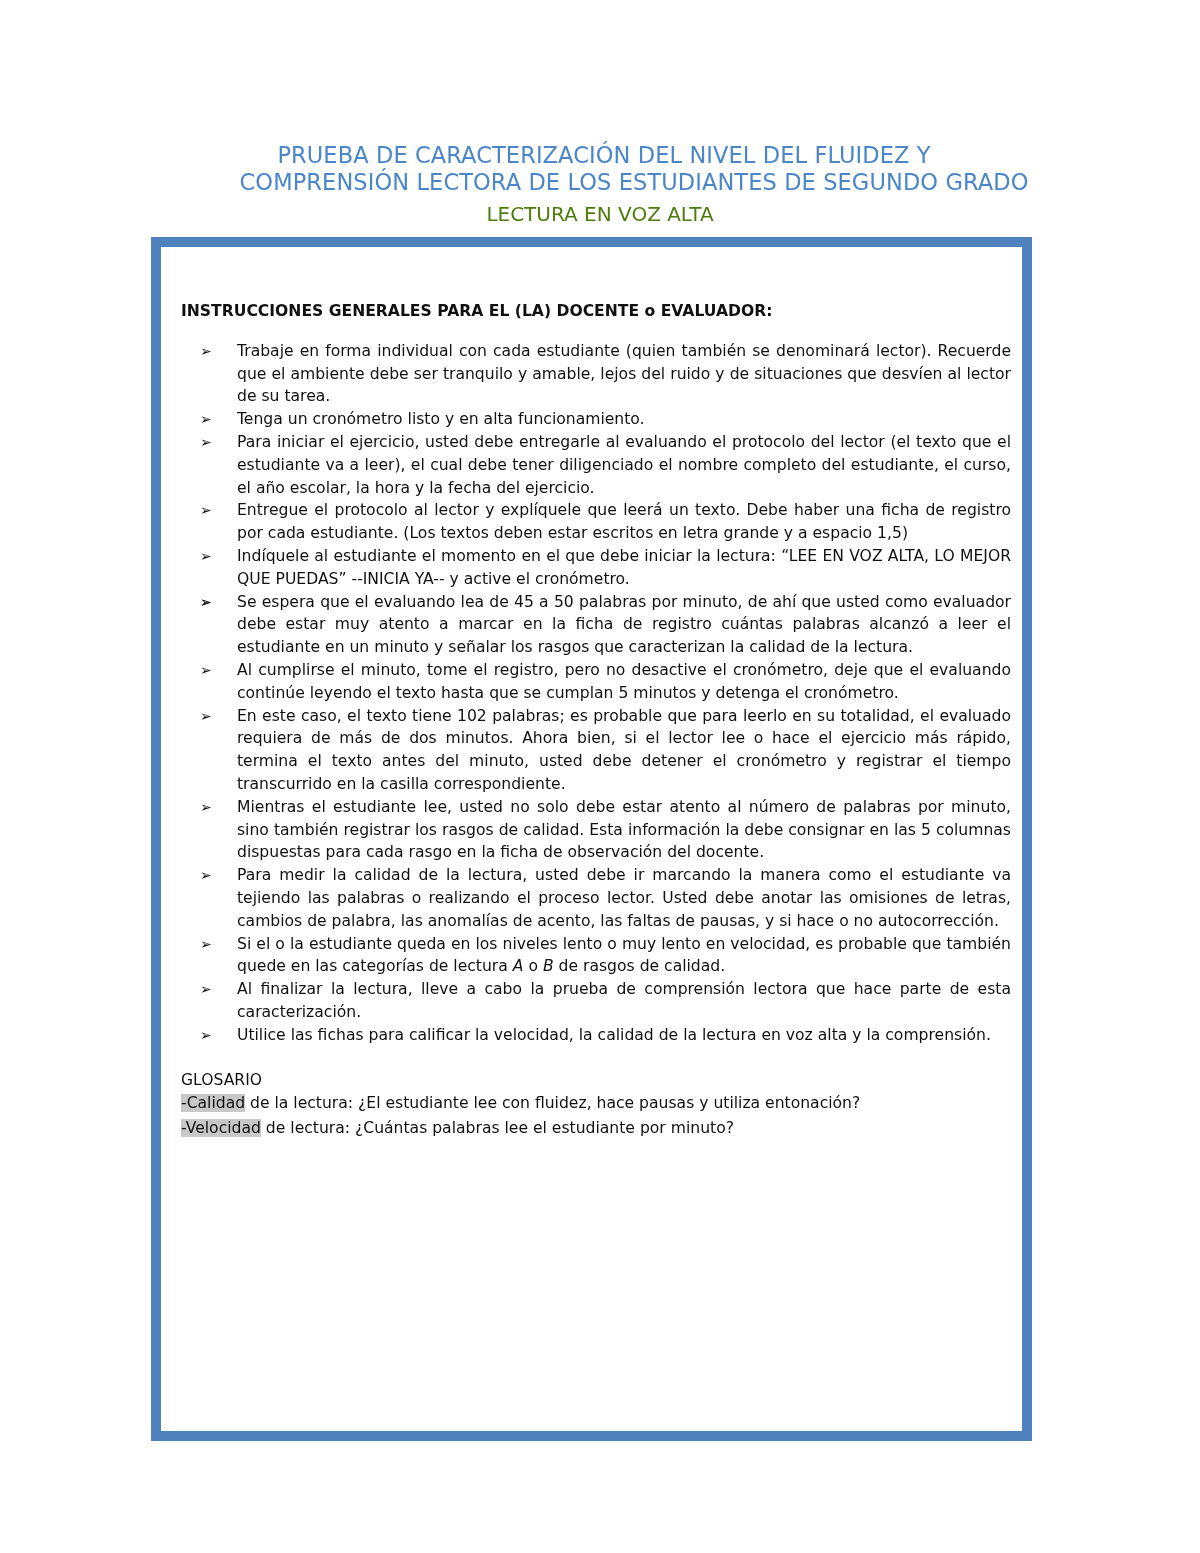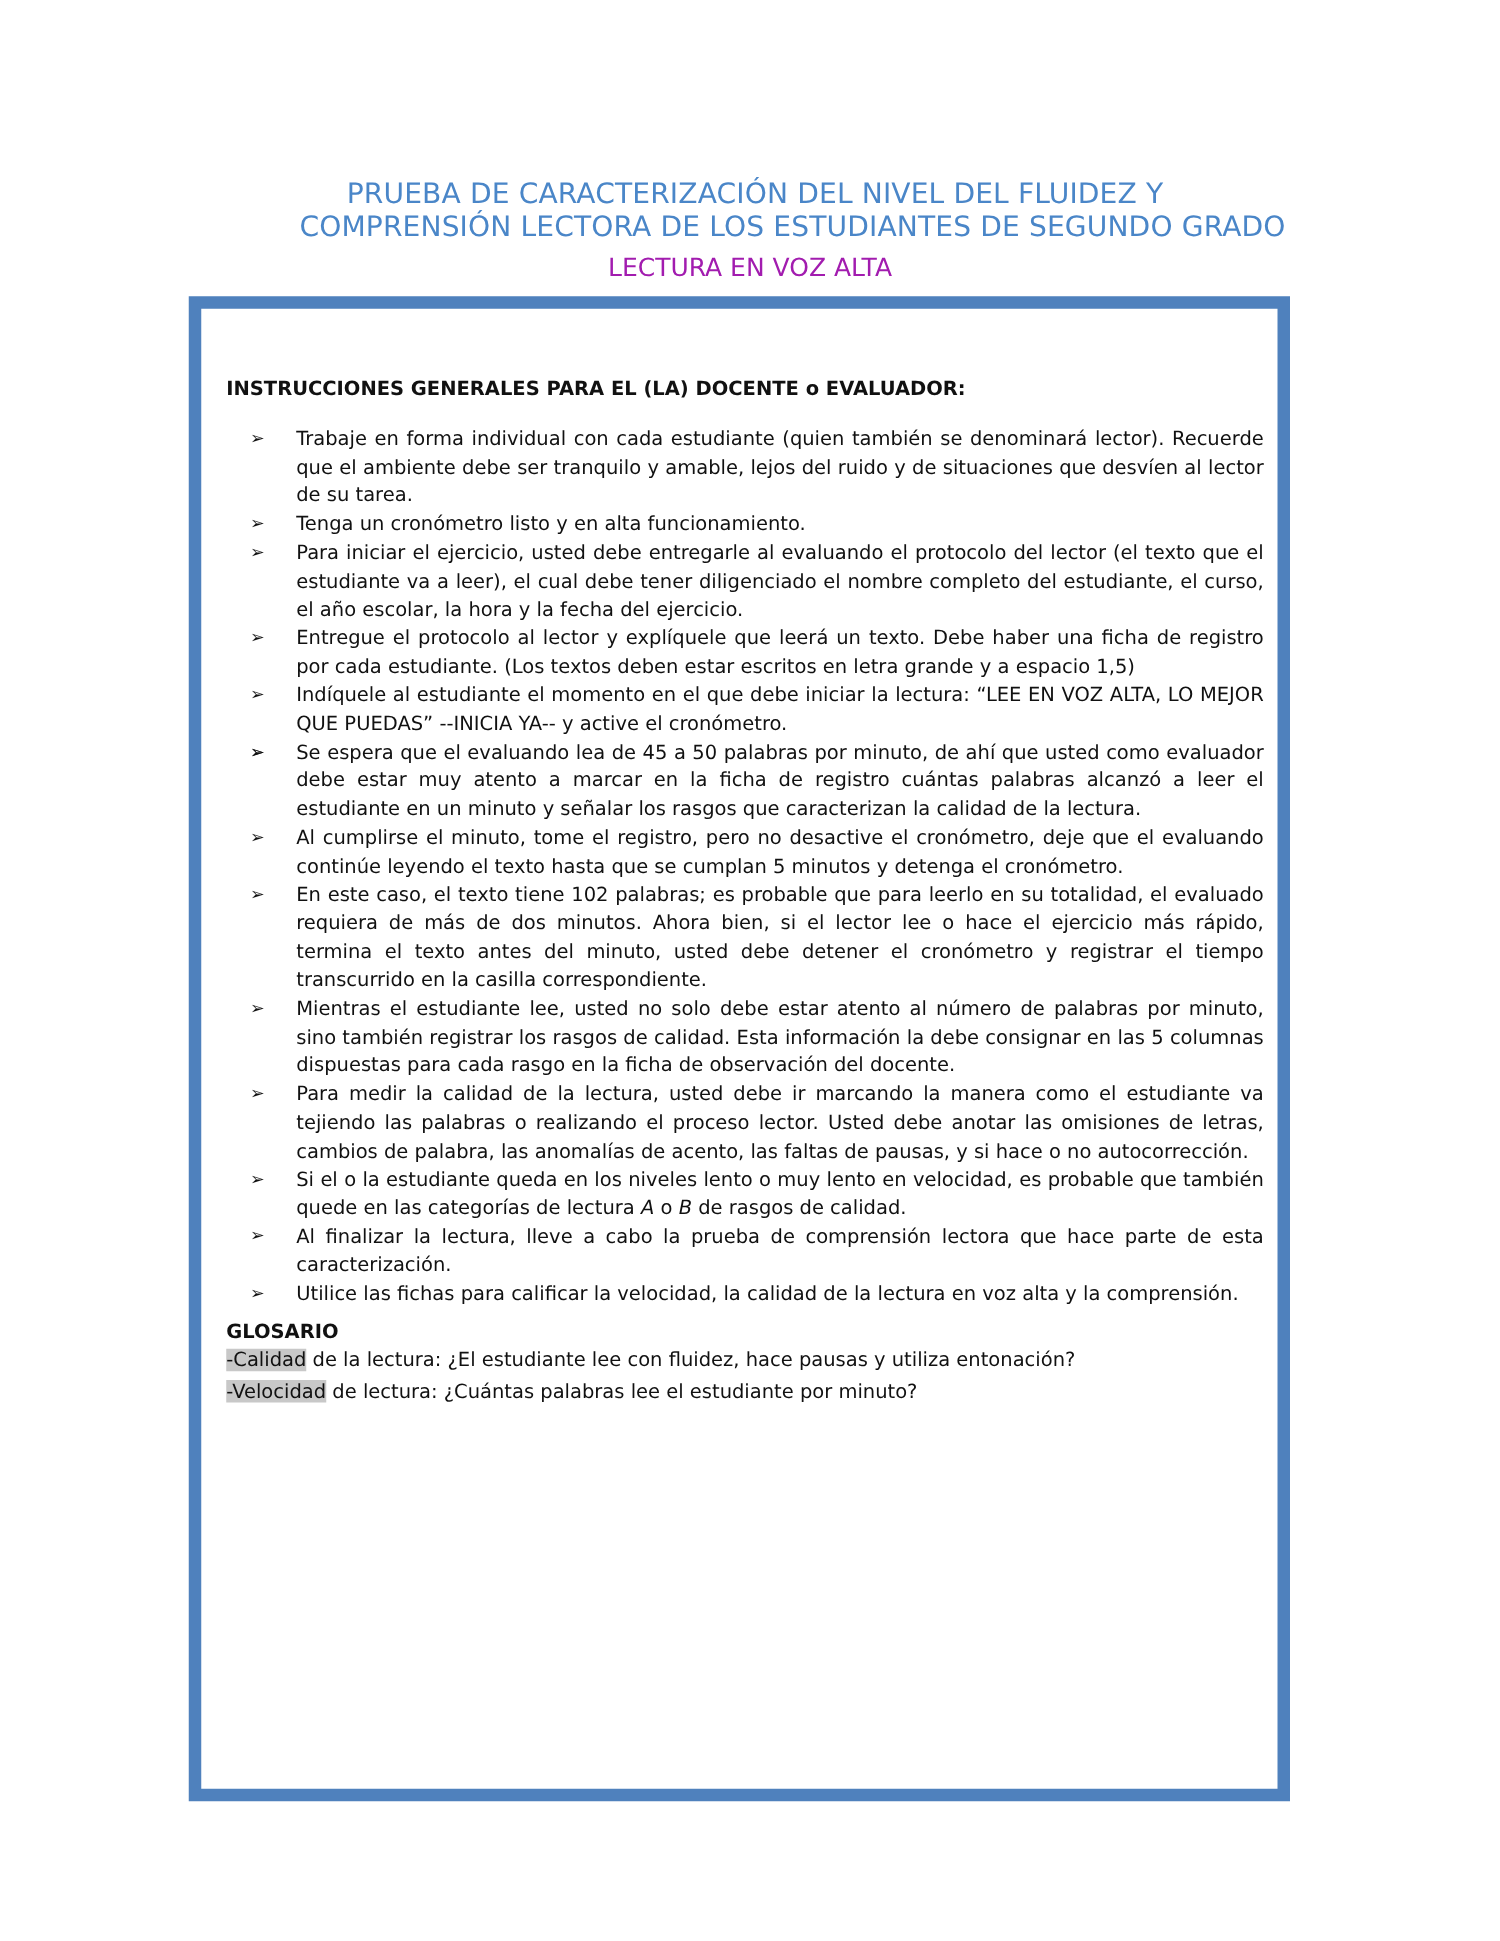--- a/index.html
+++ b/index.html
@@ -9,21 +9,21 @@
     }
     .title {
       position: absolute; left: 4px; width: 1200px; text-align: center;
       color: #4a86c8; font-weight: normal; font-size: 22.5px; letter-spacing: 0.1px;
       font-family: "DejaVu Sans", sans-serif;
     }
     .title.l1 { top: 142px; }
     .title.l2 { top: 169px; margin-left: 30px; }
     .subtitle {
       position: absolute; left: 0; top: 202px; width: 1200px; text-align: center;
-      color: #a21caf; font-size: 20px; font-family: "DejaVu Sans", sans-serif;
+      color: #4d7c0f; font-size: 20px; font-family: "DejaVu Sans", sans-serif;
     }
     .box {
       position: absolute; left: 151px; top: 237px; width: 861px; height: 1184px;
       border: 10px solid #4f81bd; background: #ffffff;
     }
     .content {
       position: absolute; left: 20px; top: 53px; width: 830px;
       font-size: 15.6px; line-height: 22.8px;
       font-family: "DejaVu Sans", sans-serif;
     }
@@ -31,21 +31,21 @@
       font-weight: bold; font-size: 15.6px; margin: 0 0 17px 0;
     }
     ul.instr { list-style: none; margin: 0; padding: 0; }
     ul.instr li {
       position: relative; padding-left: 56px; text-align: justify;
       margin: 0;
     }
     ul.instr li .bullet {
       position: absolute; left: 19px; top: 0; font-size: 14px;
     }
-    .gloss-title { font-weight: bold; margin-top: 7px; }
+    .gloss-title { font-weight: normal; margin-top: 22px; }
     .gloss-line { margin: 0; line-height: 25px; }
     .hl { background: #c8c8c8; }
     em { font-style: italic; }
   </style>
 </head>
 <body>
 
 <div class="title l1">PRUEBA DE CARACTERIZACIÓN DEL NIVEL DEL FLUIDEZ Y</div>
 <div class="title l2">COMPRENSIÓN LECTORA DE LOS ESTUDIANTES DE SEGUNDO GRADO</div>
 <div class="subtitle">LECTURA EN VOZ ALTA</div>

